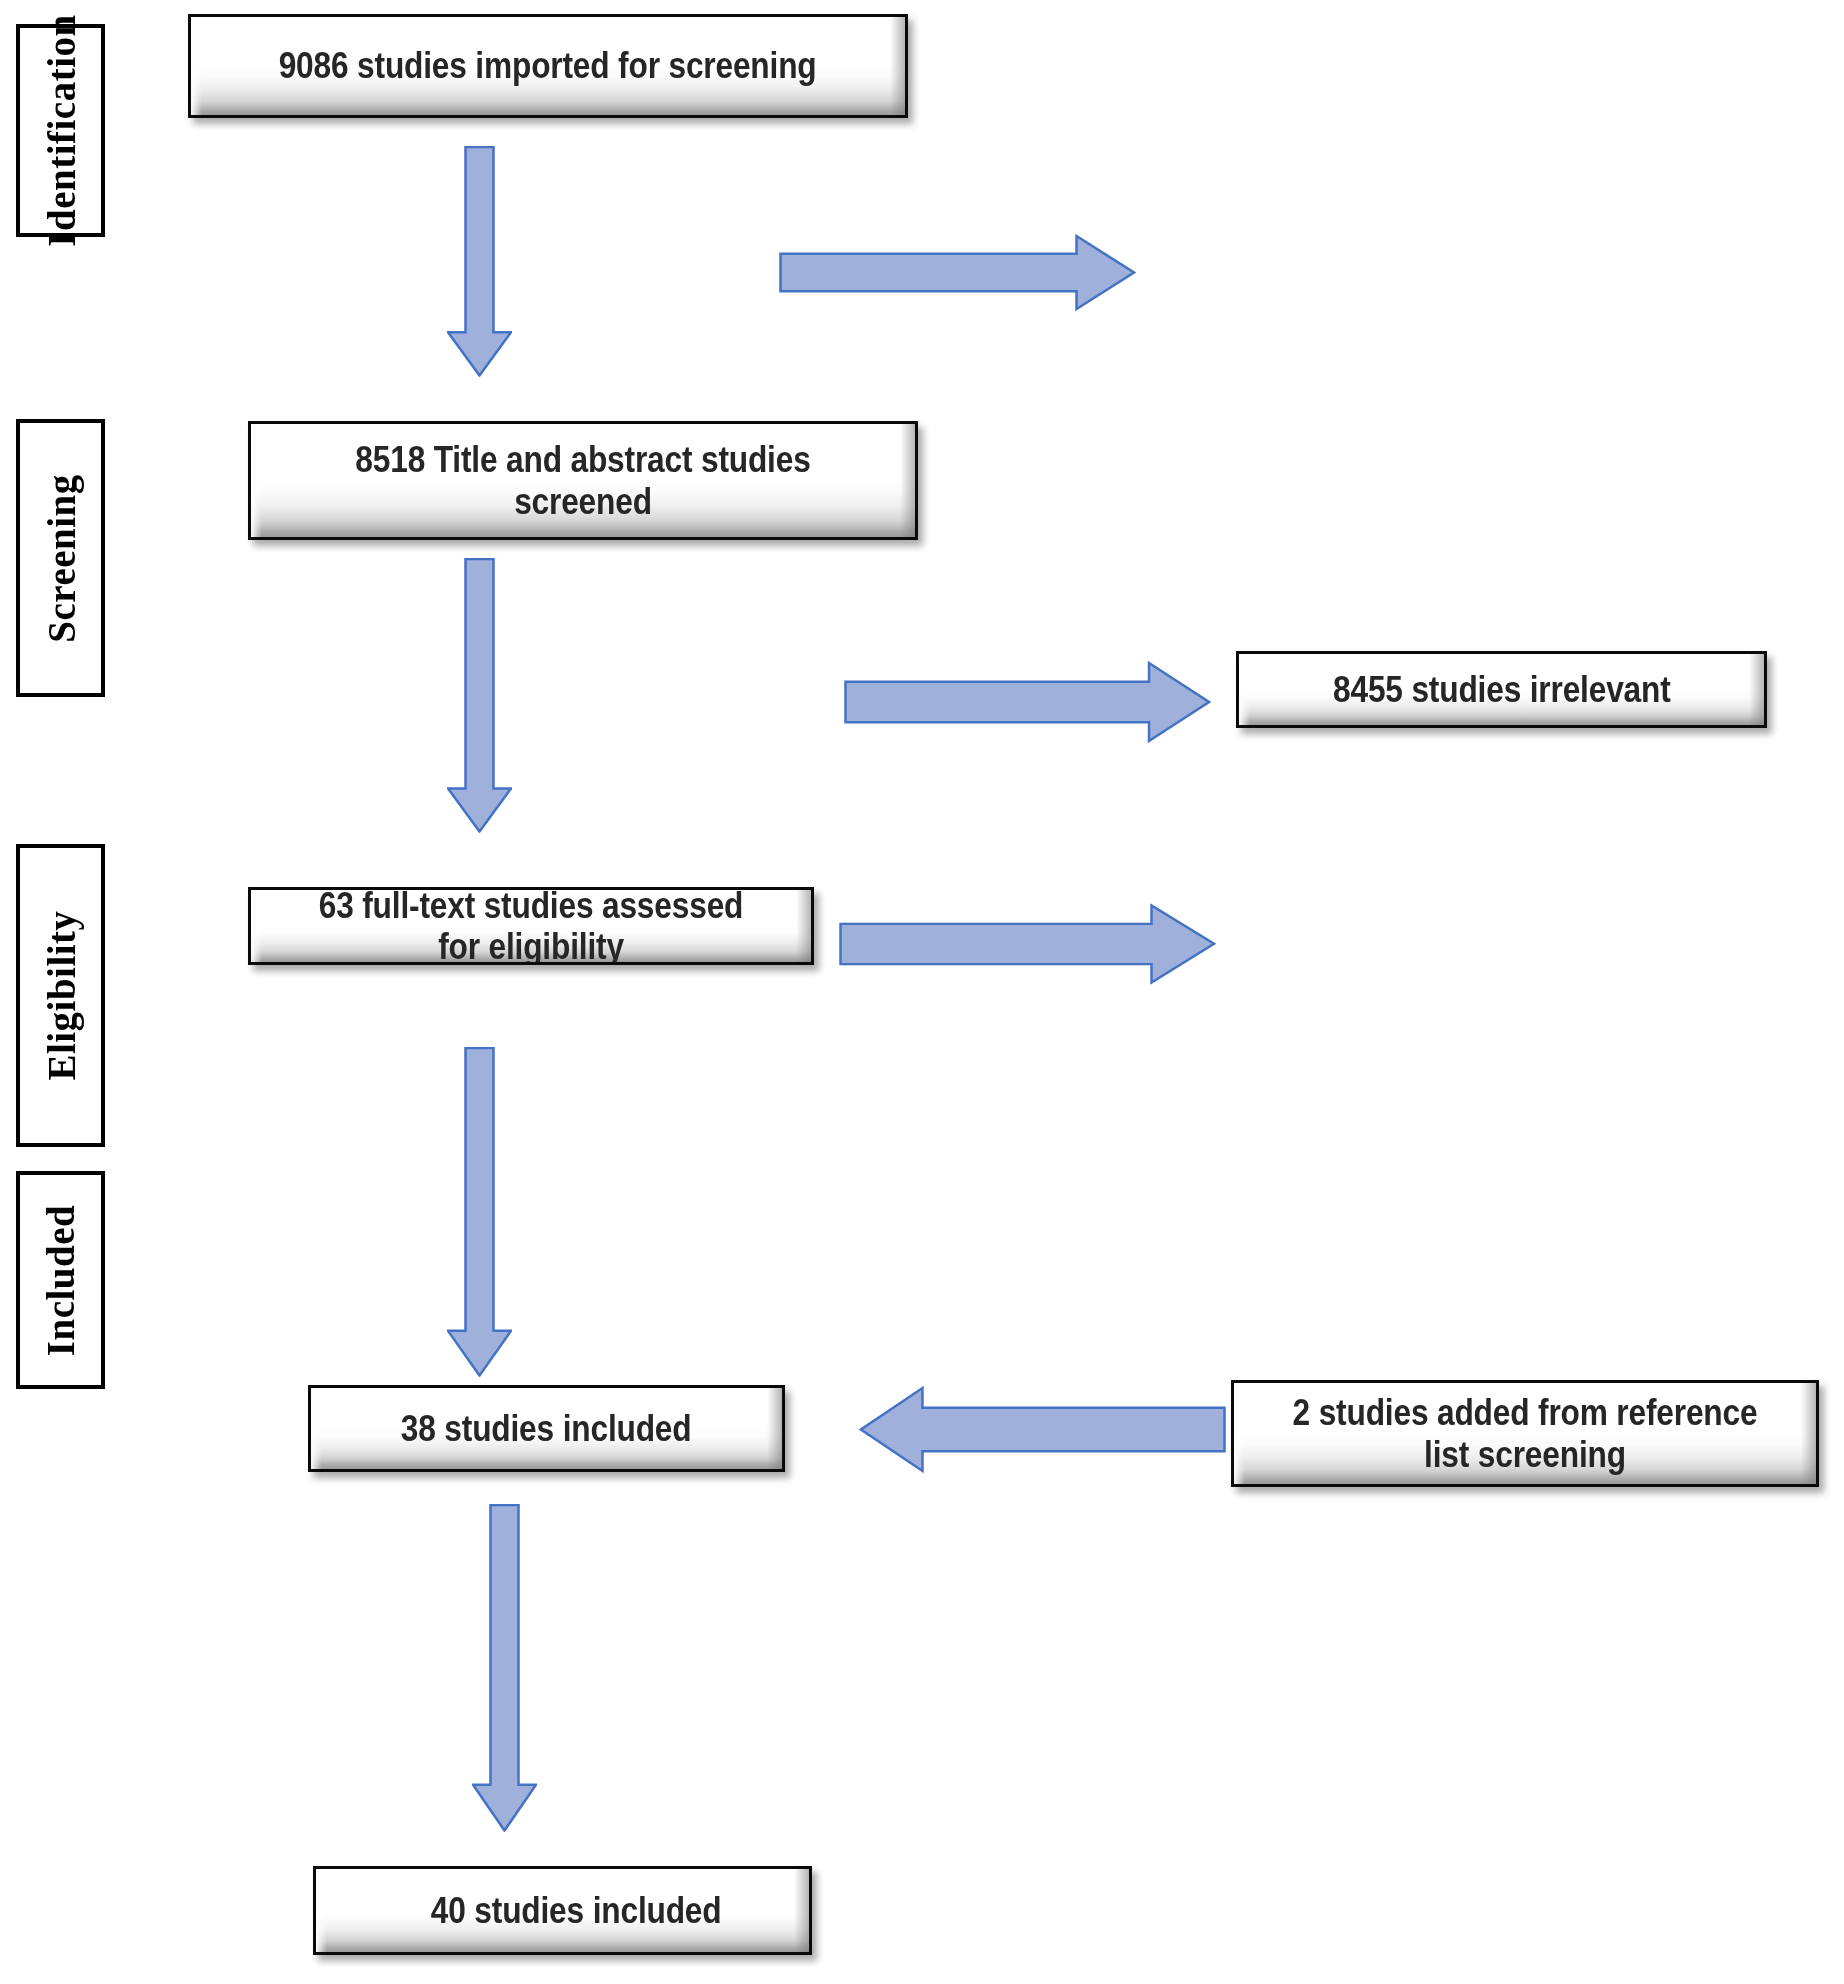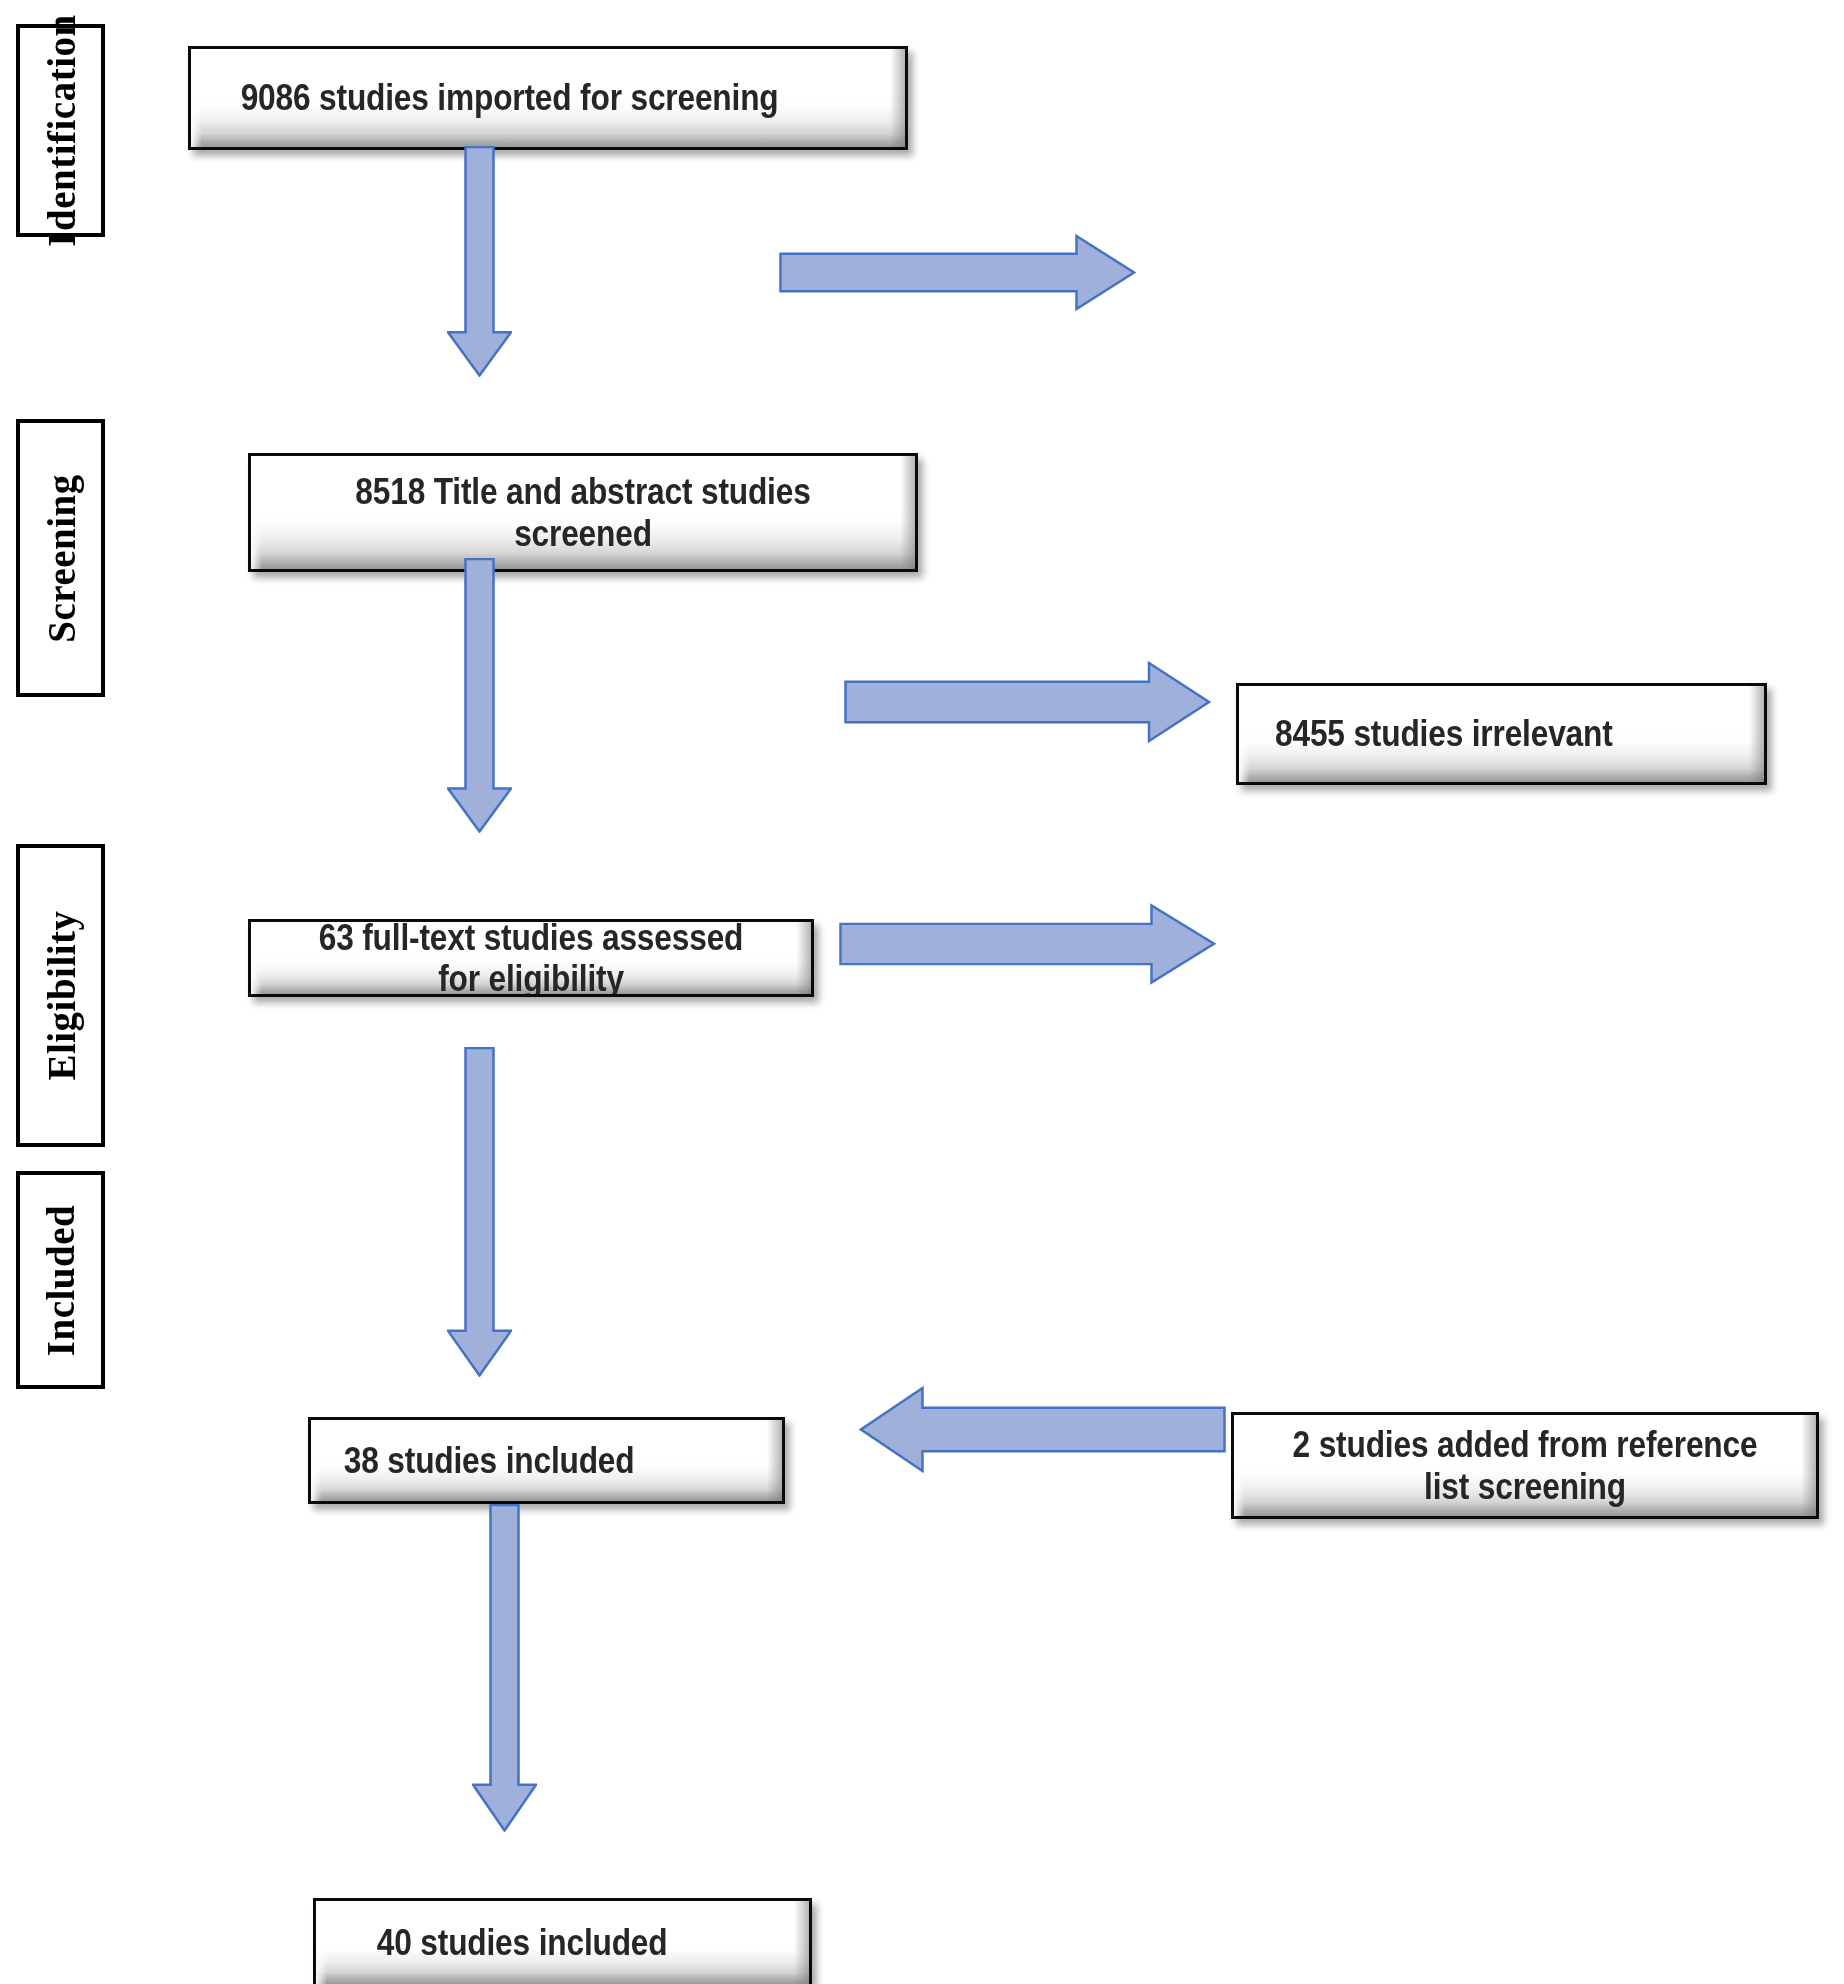--- a/index.html
+++ b/index.html
@@ -50,22 +50,22 @@
         #ffffff 0%,
         #ffffff 48%,
         #fcfcfc 60%,
         #ededed 74%,
         #d5d5d5 86%,
         #a8a8a8 96%,
         #9a9a9a 100%);
     box-shadow: 5px 6px 7px rgba(0,0,0,0.33);
     display: flex;
     align-items: center;
+    justify-content: center;
     overflow: hidden;
-    margin-top: 32px;
   }
   .node::before {
     
     content: "";
     position: absolute;
     left: 0; top: 0; bottom: 0;
     width: 11px;
     background: linear-gradient(to right, rgba(255,255,255,0.95), rgba(255,255,255,0));
     pointer-events: none;
   }
@@ -155,21 +155,21 @@
       <polygon points="37,2 93,2 93,465 128,465 65,552 2,465 37,465" fill="#9FB0DB" stroke="#4472C4" stroke-width="5"></polygon>
     </svg>
   </div>
 
   <div class="arrow" style="left:844px; top:660px; width:367px; height:84px;">
     <svg viewBox="0 0 740 170" preserveAspectRatio="none">
       <polygon points="3,44 615,44 615,6 736,85 615,164 615,126 3,126" fill="#9FB0DB" stroke="#4472C4" stroke-width="5"></polygon>
     </svg>
   </div>
 
-  <div class="node" style="left:1236px; top:651px; width:531px; height:102px;">
+  <div class="node" style="left:1236px; top:651px; width:531px; height:77px;">
     <div class="node-text">8455 studies irrelevant</div>
   </div>
 
   <div class="node" style="left:248px; top:887px; width:566px; height:78px;">
     <div class="node-text">63 full-text studies assessed for eligibility</div>
   </div>
 
   <div class="arrow" style="left:839px; top:903px; width:377px; height:82px;">
     <svg viewBox="0 0 760 165" preserveAspectRatio="none">
       <polygon points="3,42 630,42 630,5 756,82 630,160 630,123 3,123" fill="#9FB0DB" stroke="#4472C4" stroke-width="5"></polygon>

